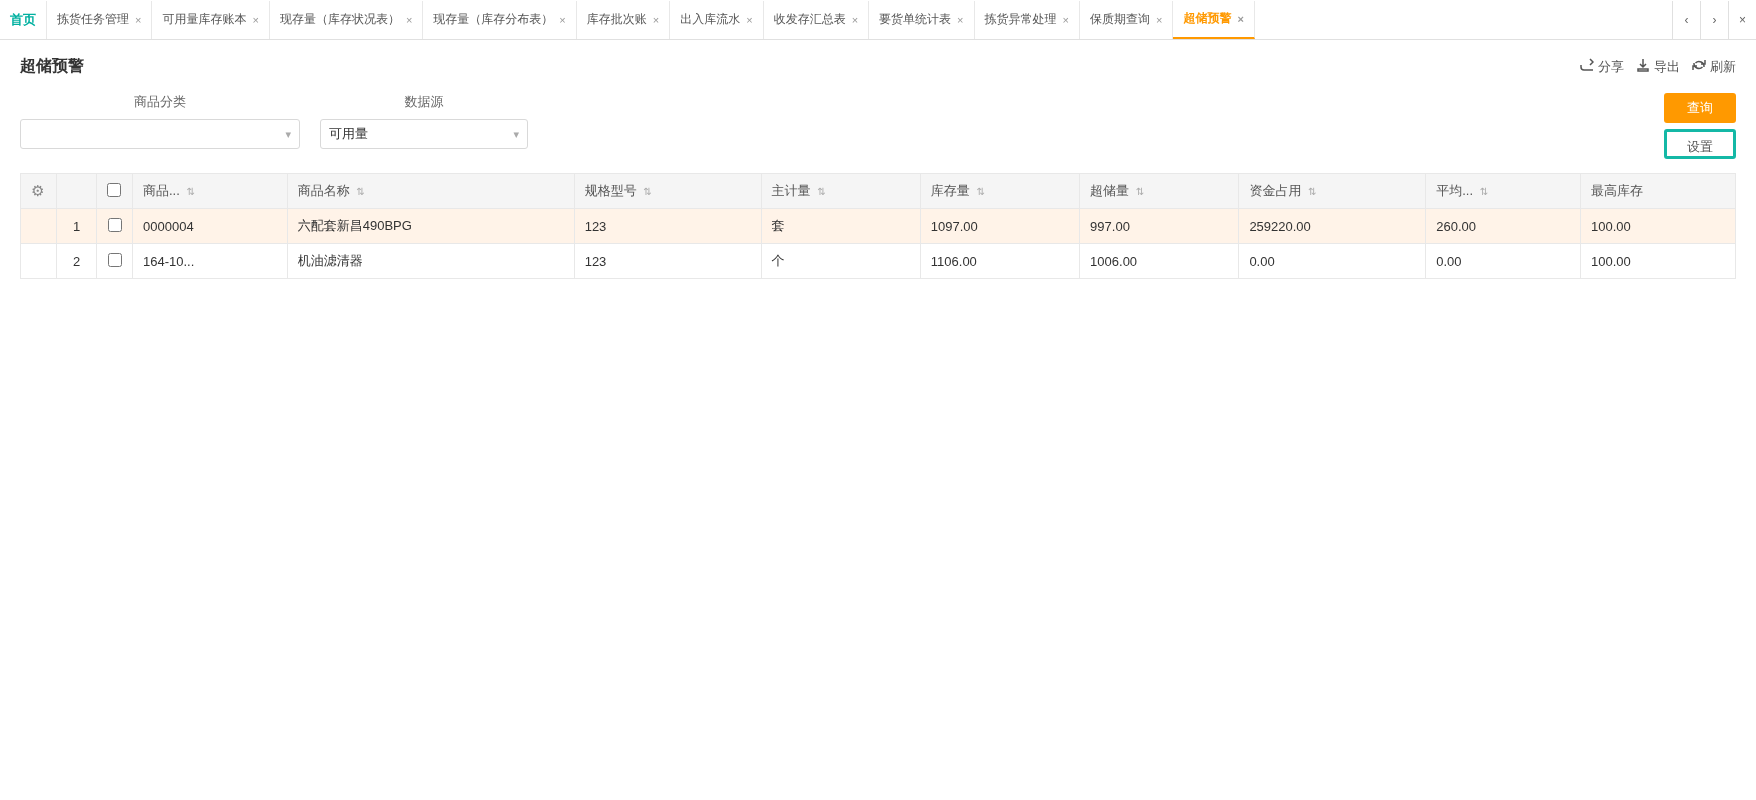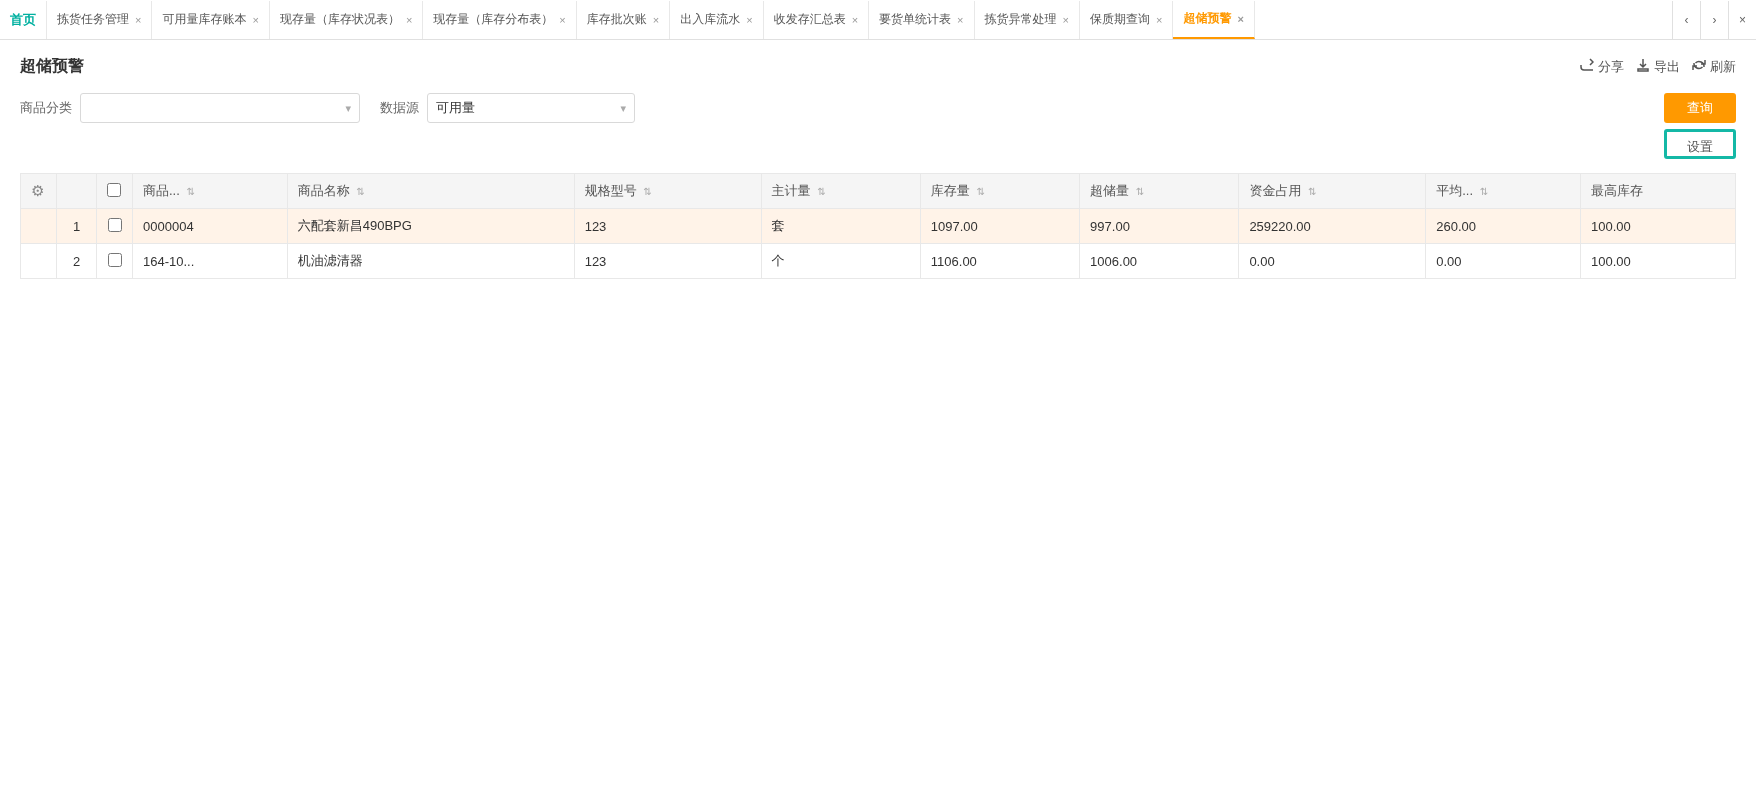--- a/index.html
+++ b/index.html
@@ -93,20 +93,21 @@
       font-size: 13px;
       cursor: pointer;
       background: none;
       border: none;
     }
     .header-action-icon { font-size: 14px; }
     .filter-item {
       display: flex;
       align-items: center;
       gap: 8px;
+      flex-direction: column;
     }
     .filter-label {
       color: #666;
       font-size: 13px;
       white-space: nowrap;
     }
     .filter-select {
       display: flex;
       align-items: center;
       width: 280px;

